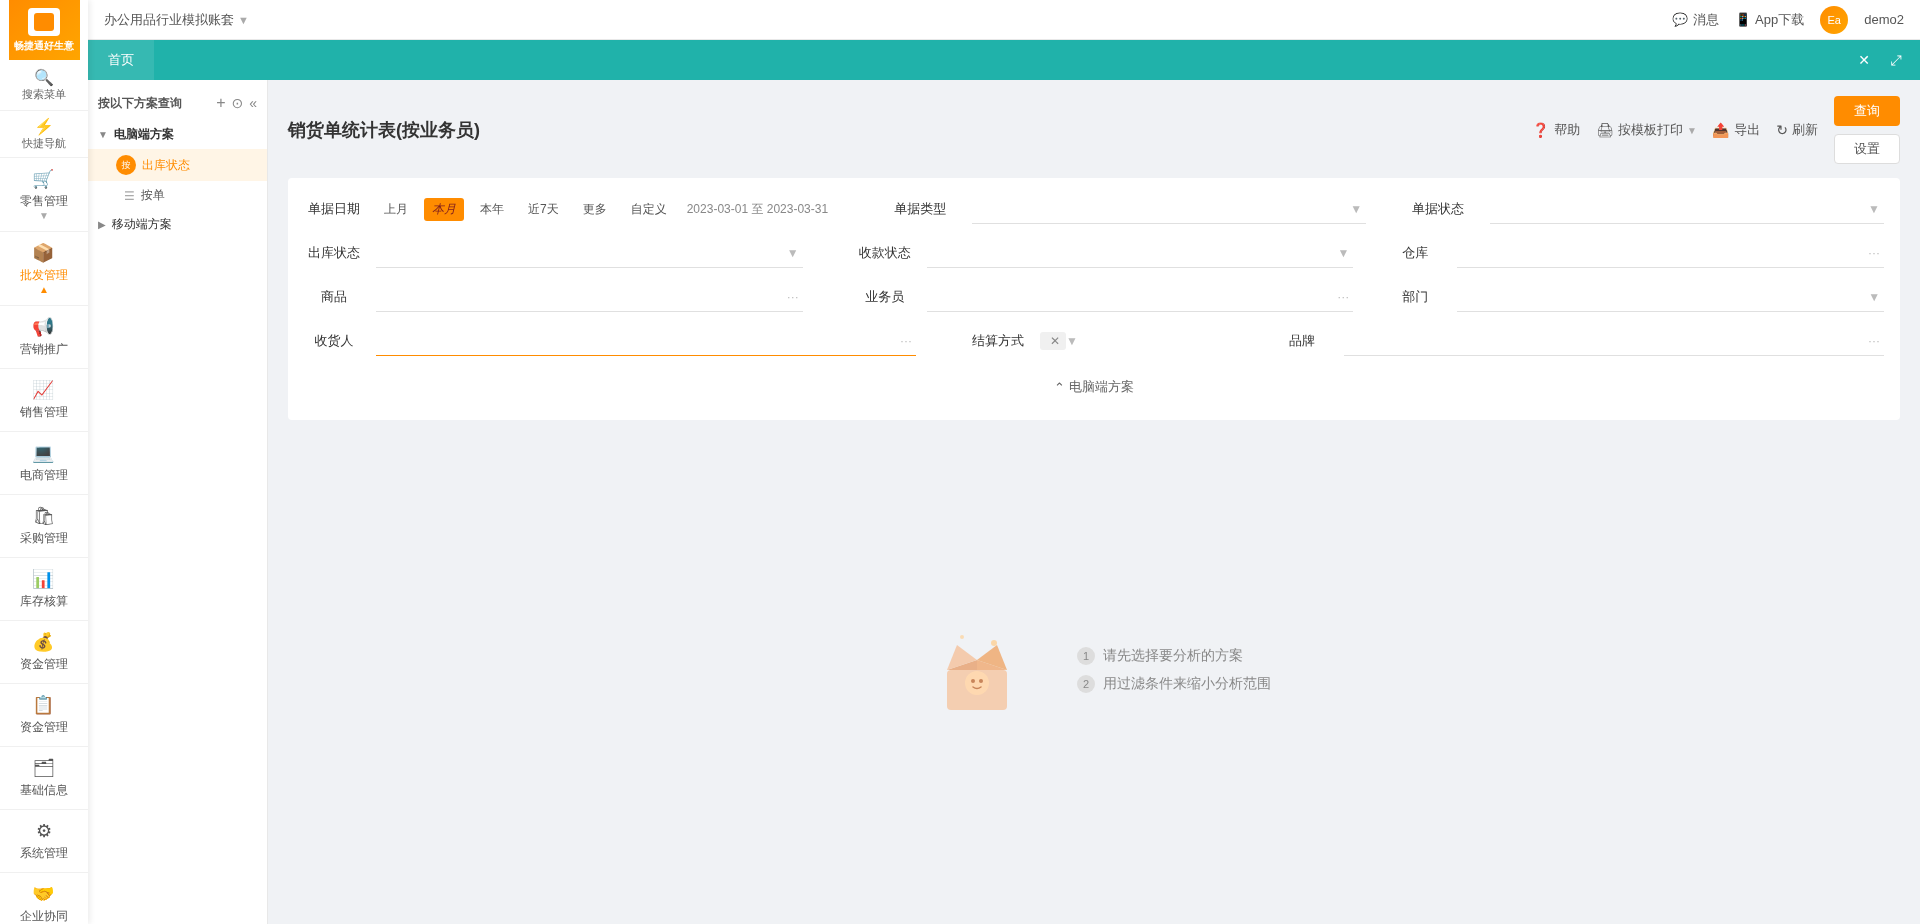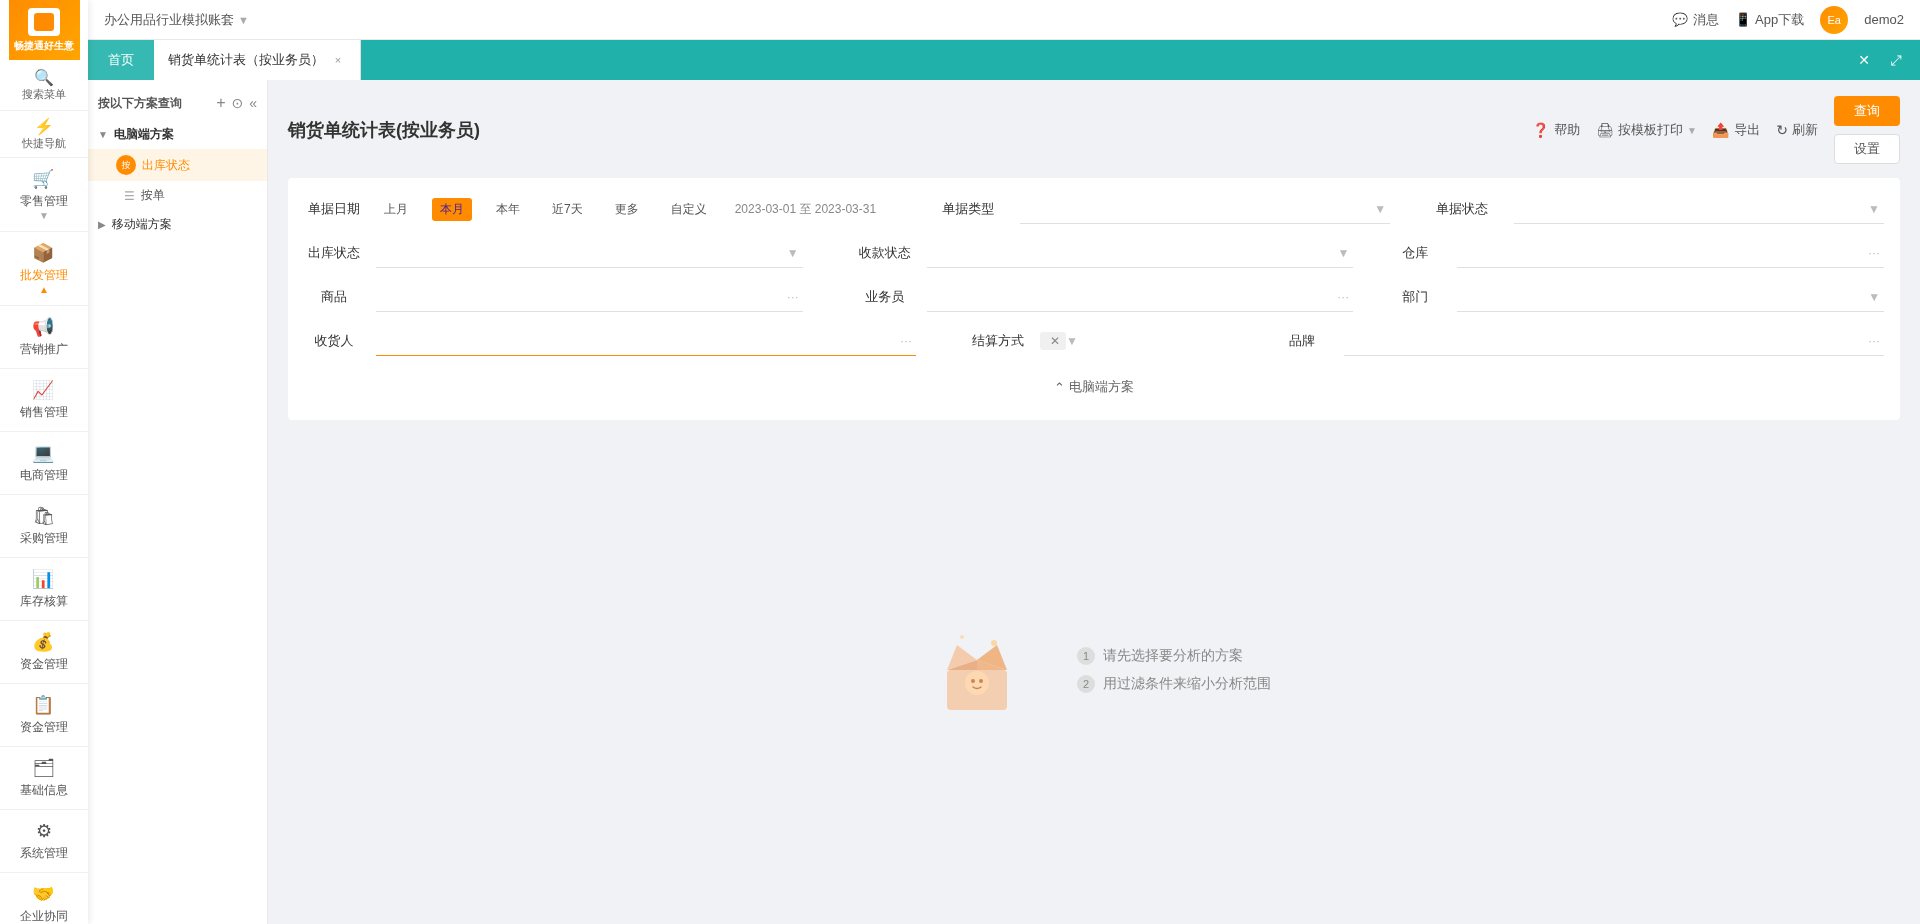--- a/index.html
+++ b/index.html
@@ -416,33 +416,34 @@
       transform: translateY(-50%);
       color: #bbb;
       font-size: 12px;
       cursor: pointer;
     }
 
     
     .date-tabs {
       display: flex;
       align-items: center;
-      gap: 16px;
+      gap: 8px;
       flex-shrink: 0;
     }
     .date-tab {
       padding: 3px 8px;
       border-radius: 3px;
       font-size: 12px;
       cursor: pointer;
       color: #555;
     }
     .date-tab.active {
       background: #ff8c00;
-      color: #4c1d95;
+      color: #7f1d1d;
+      font-style: italic;
     }
     .date-range {
       font-size: 12px;
       color: #888;
       margin-left: 4px;
     }
 
     
     .x-badge {
       display: inline-flex;
@@ -616,24 +617,20 @@
       <div class="user-avatar">
         <span>Ea</span>
       </div>
       <span class="username">demo2</span>
     </div>
   </div>
 
   <div class="tabbar">
     <div class="tab-home">
       <span>首页</span>
-    </div>
-    <div class="tab-item">
-      <span>销货单统计表（按业务员）</span>
-      <span class="tab-close">×</span>
     </div>
     <div class="tabbar-spacer"></div>
     <div class="tab-controls">
       <span class="tab-control-btn" style="font-size:14px;">✕</span>
       <span class="tab-control-btn" style="font-size:14px;">⤢</span>
     </div>
   </div>
 
   <div class="content">
 

